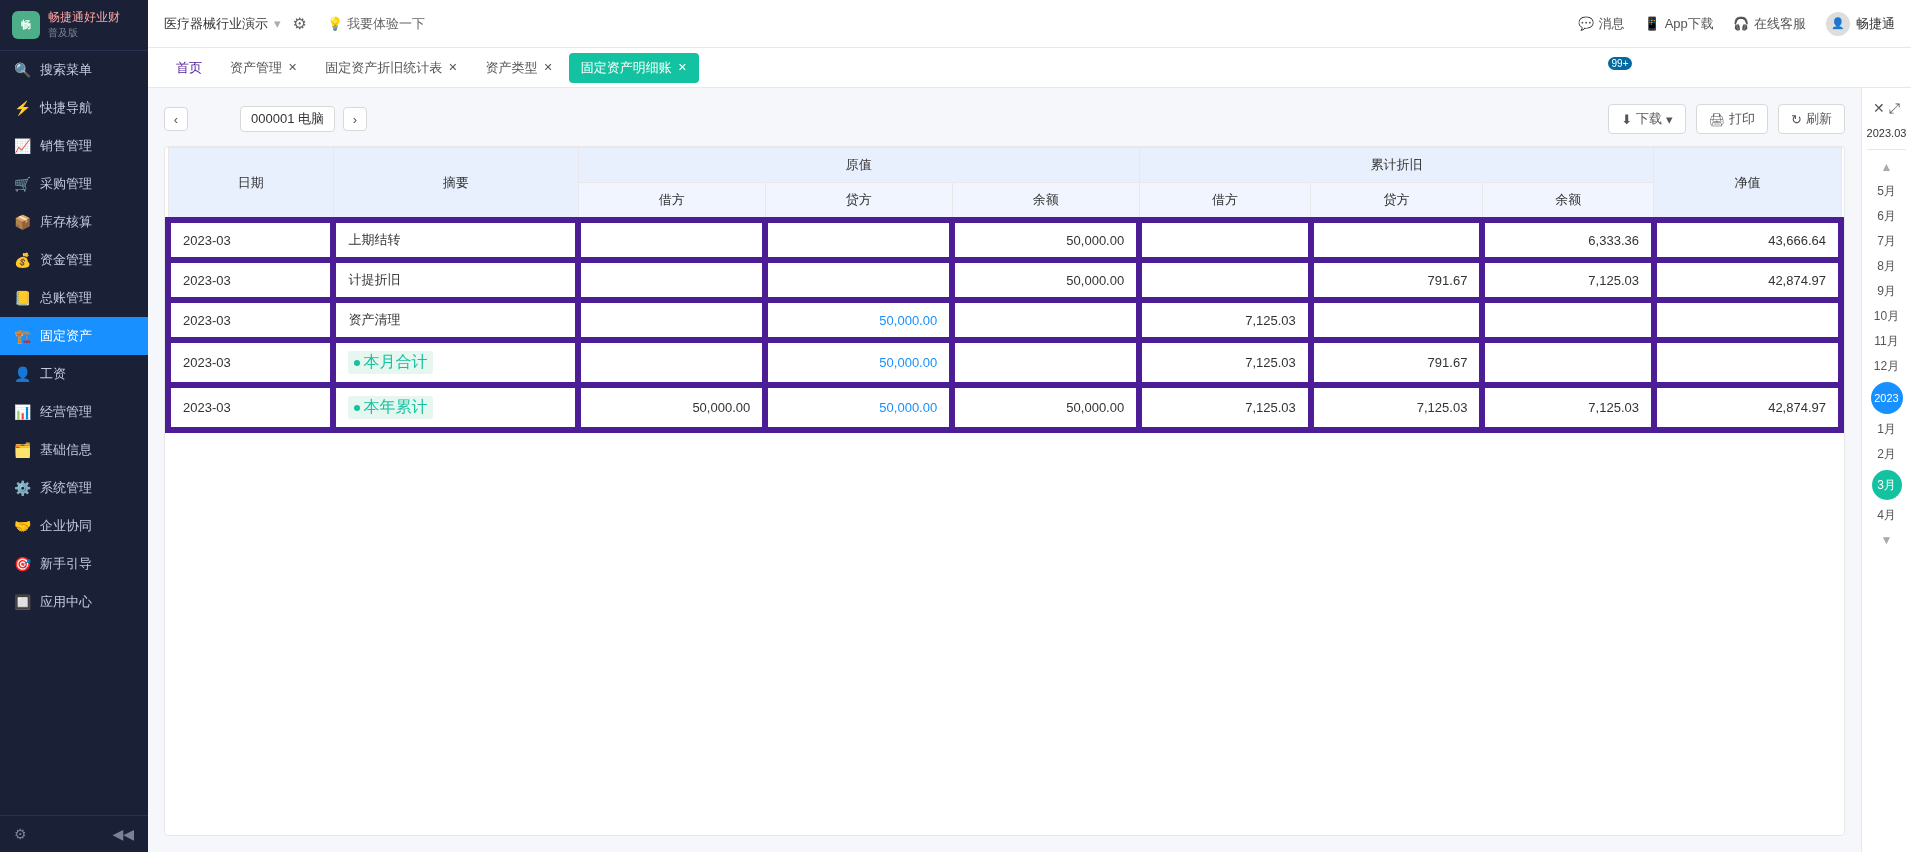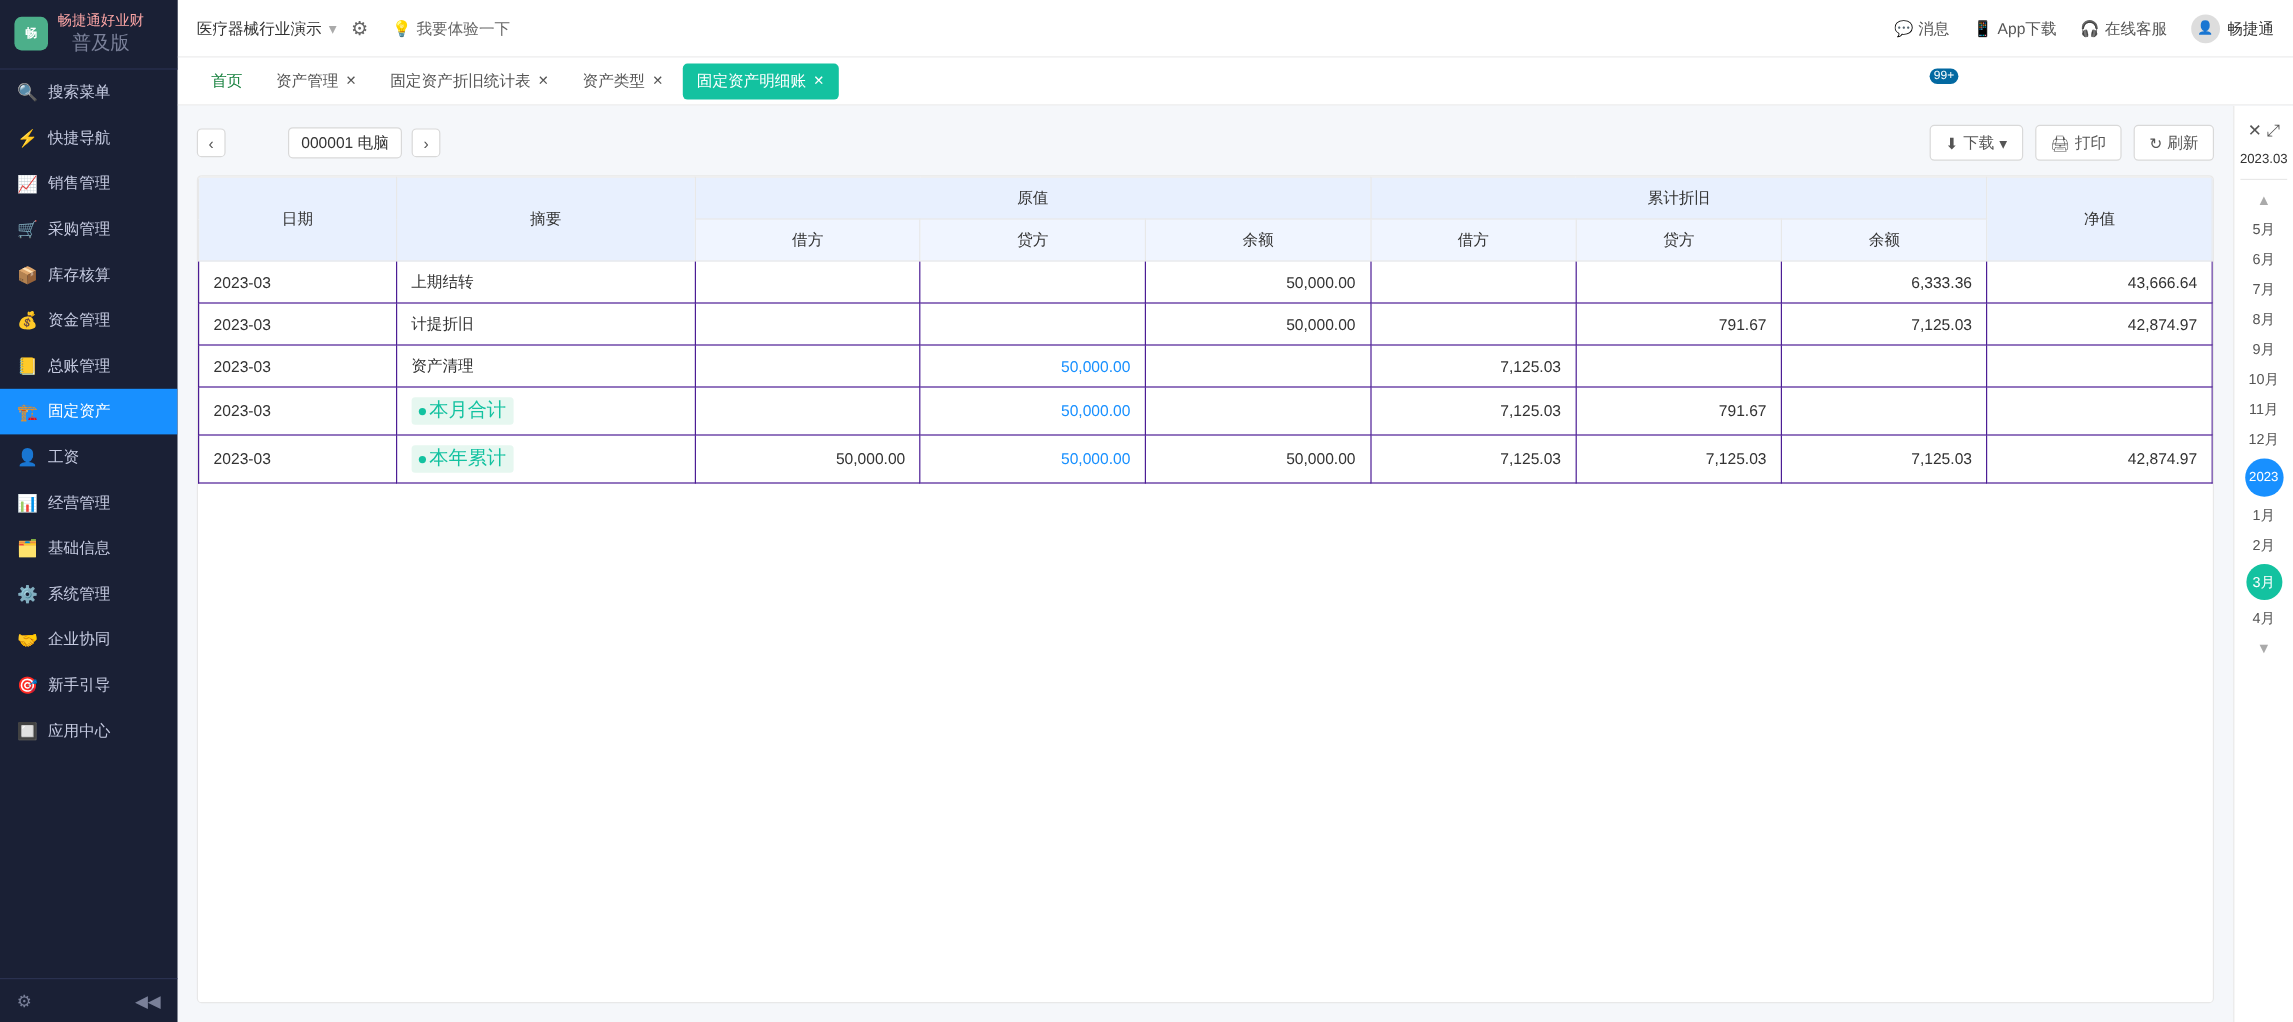--- a/index.html
+++ b/index.html
@@ -25,21 +25,21 @@
       min-height: 48px;
     }
     .logo-icon {
       width: 28px; height: 28px;
       background: #4caf8a;
       border-radius: 6px;
       display: flex; align-items: center; justify-content: center;
       color: white; font-size: 10px; font-weight: bold;
     }
     .logo-text { font-size: 12px; color: #fca5a5; line-height: 1.3; }
-    .logo-version { font-size: 16px; color: #7a8099; text-align: center; }
+    .logo-version { font-size: 10px; color: #7a8099; }
 
     .sidebar-search {
       padding: 8px 10px;
       display: flex; align-items: center; gap: 6px;
       color: #7a8099; cursor: pointer;
       font-size: 13px;
     }
 
     .sidebar-nav { flex: 1; overflow-y: auto; }
     .nav-item {
@@ -127,21 +127,21 @@
       cursor: pointer;
       border-radius: 4px 4px 0 0;
       white-space: nowrap;
     }
     .tab.active {
       background: #13c2a0;
       color: #fff;
       border-radius: 4px;
     }
     .tab-close { font-size: 11px; color: inherit; margin-left: 2px; }
-    .tab-home { color: #15803d; font-size: 13px; padding: 6px 12px; cursor: pointer; }
+    .tab-home { color: #4c1d95; font-size: 13px; padding: 6px 12px; cursor: pointer; }
 
     
     .content {
       flex: 1;
       display: flex;
       overflow: hidden;
       background: #f5f7fa;
     }
 
     .content-main {
@@ -205,21 +205,21 @@
       background: #f0f5ff;
       color: #333;
       font-weight: 500;
       padding: 8px 12px;
       border: 1px solid #e8e8e8;
       text-align: center;
       white-space: nowrap;
     }
     td {
       padding: 8px 12px;
-      border: 1px solid #4c1d95;
+      border: 6px solid #4c1d95;
       color: #333;
       text-align: center;
     }
     td.left { text-align: left; }
     td.right { text-align: right; }
 
     .group-header th {
       background: #e8f0fe;
     }
 

